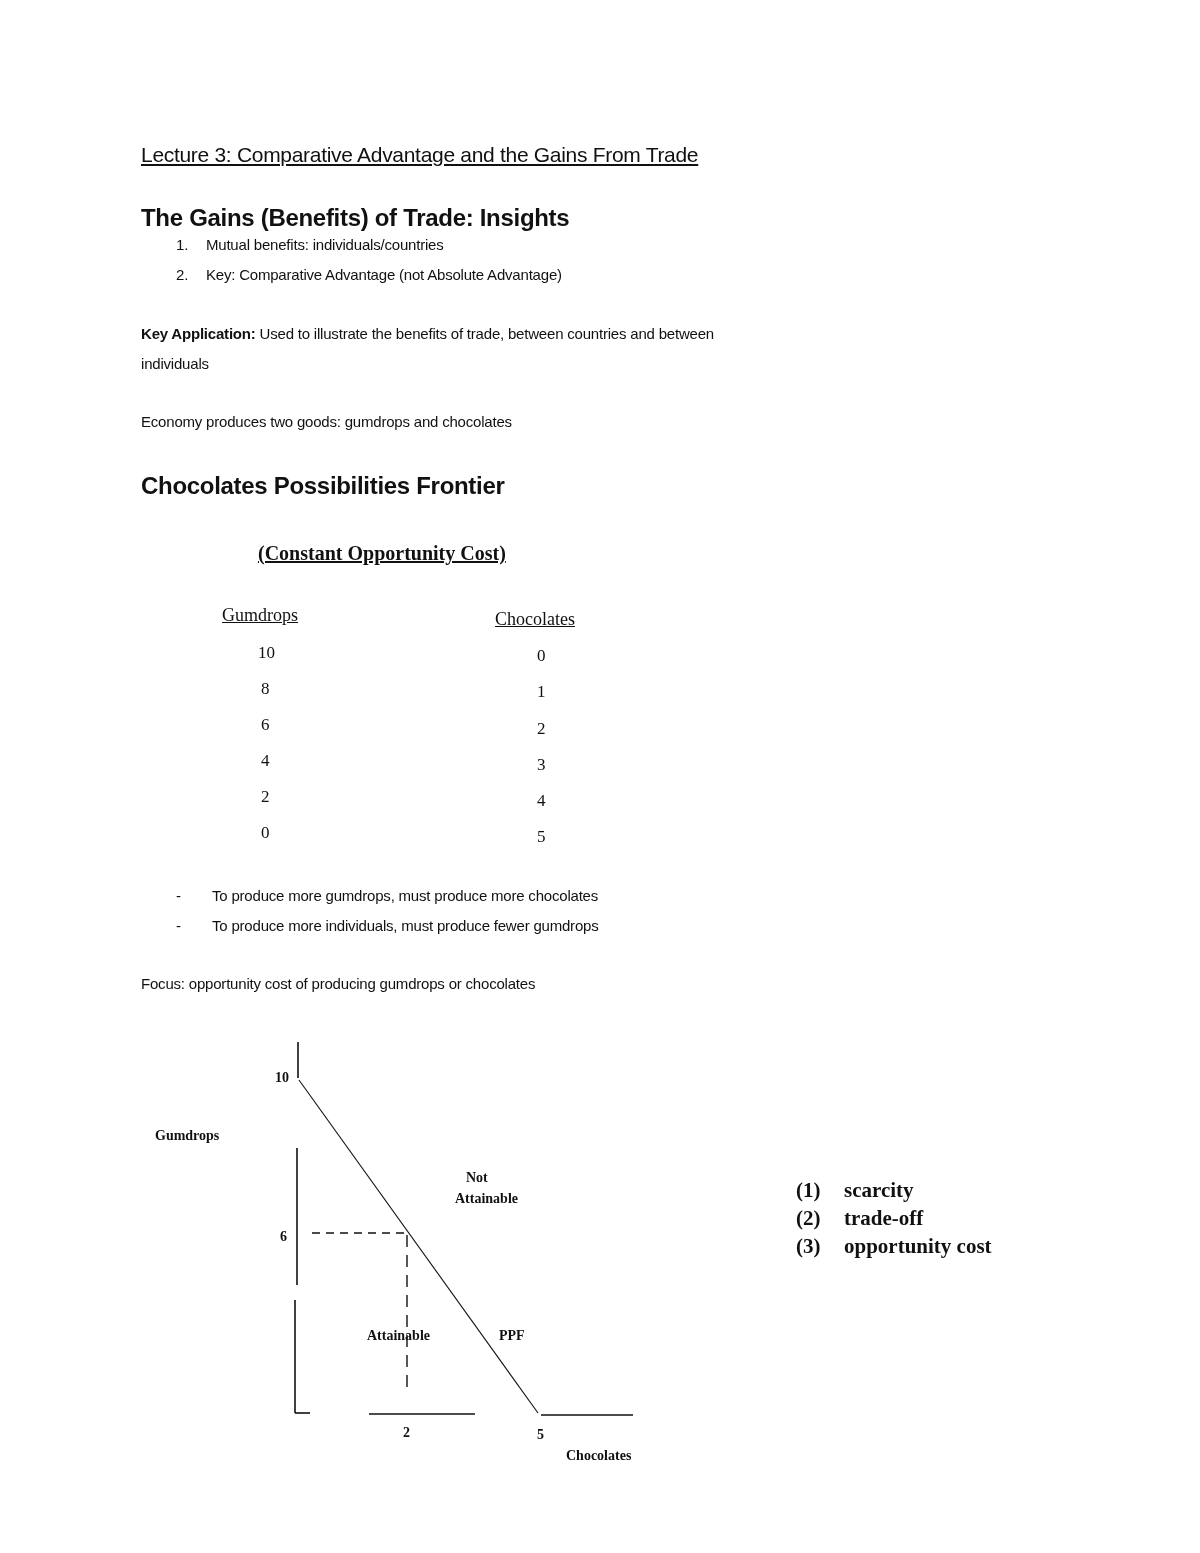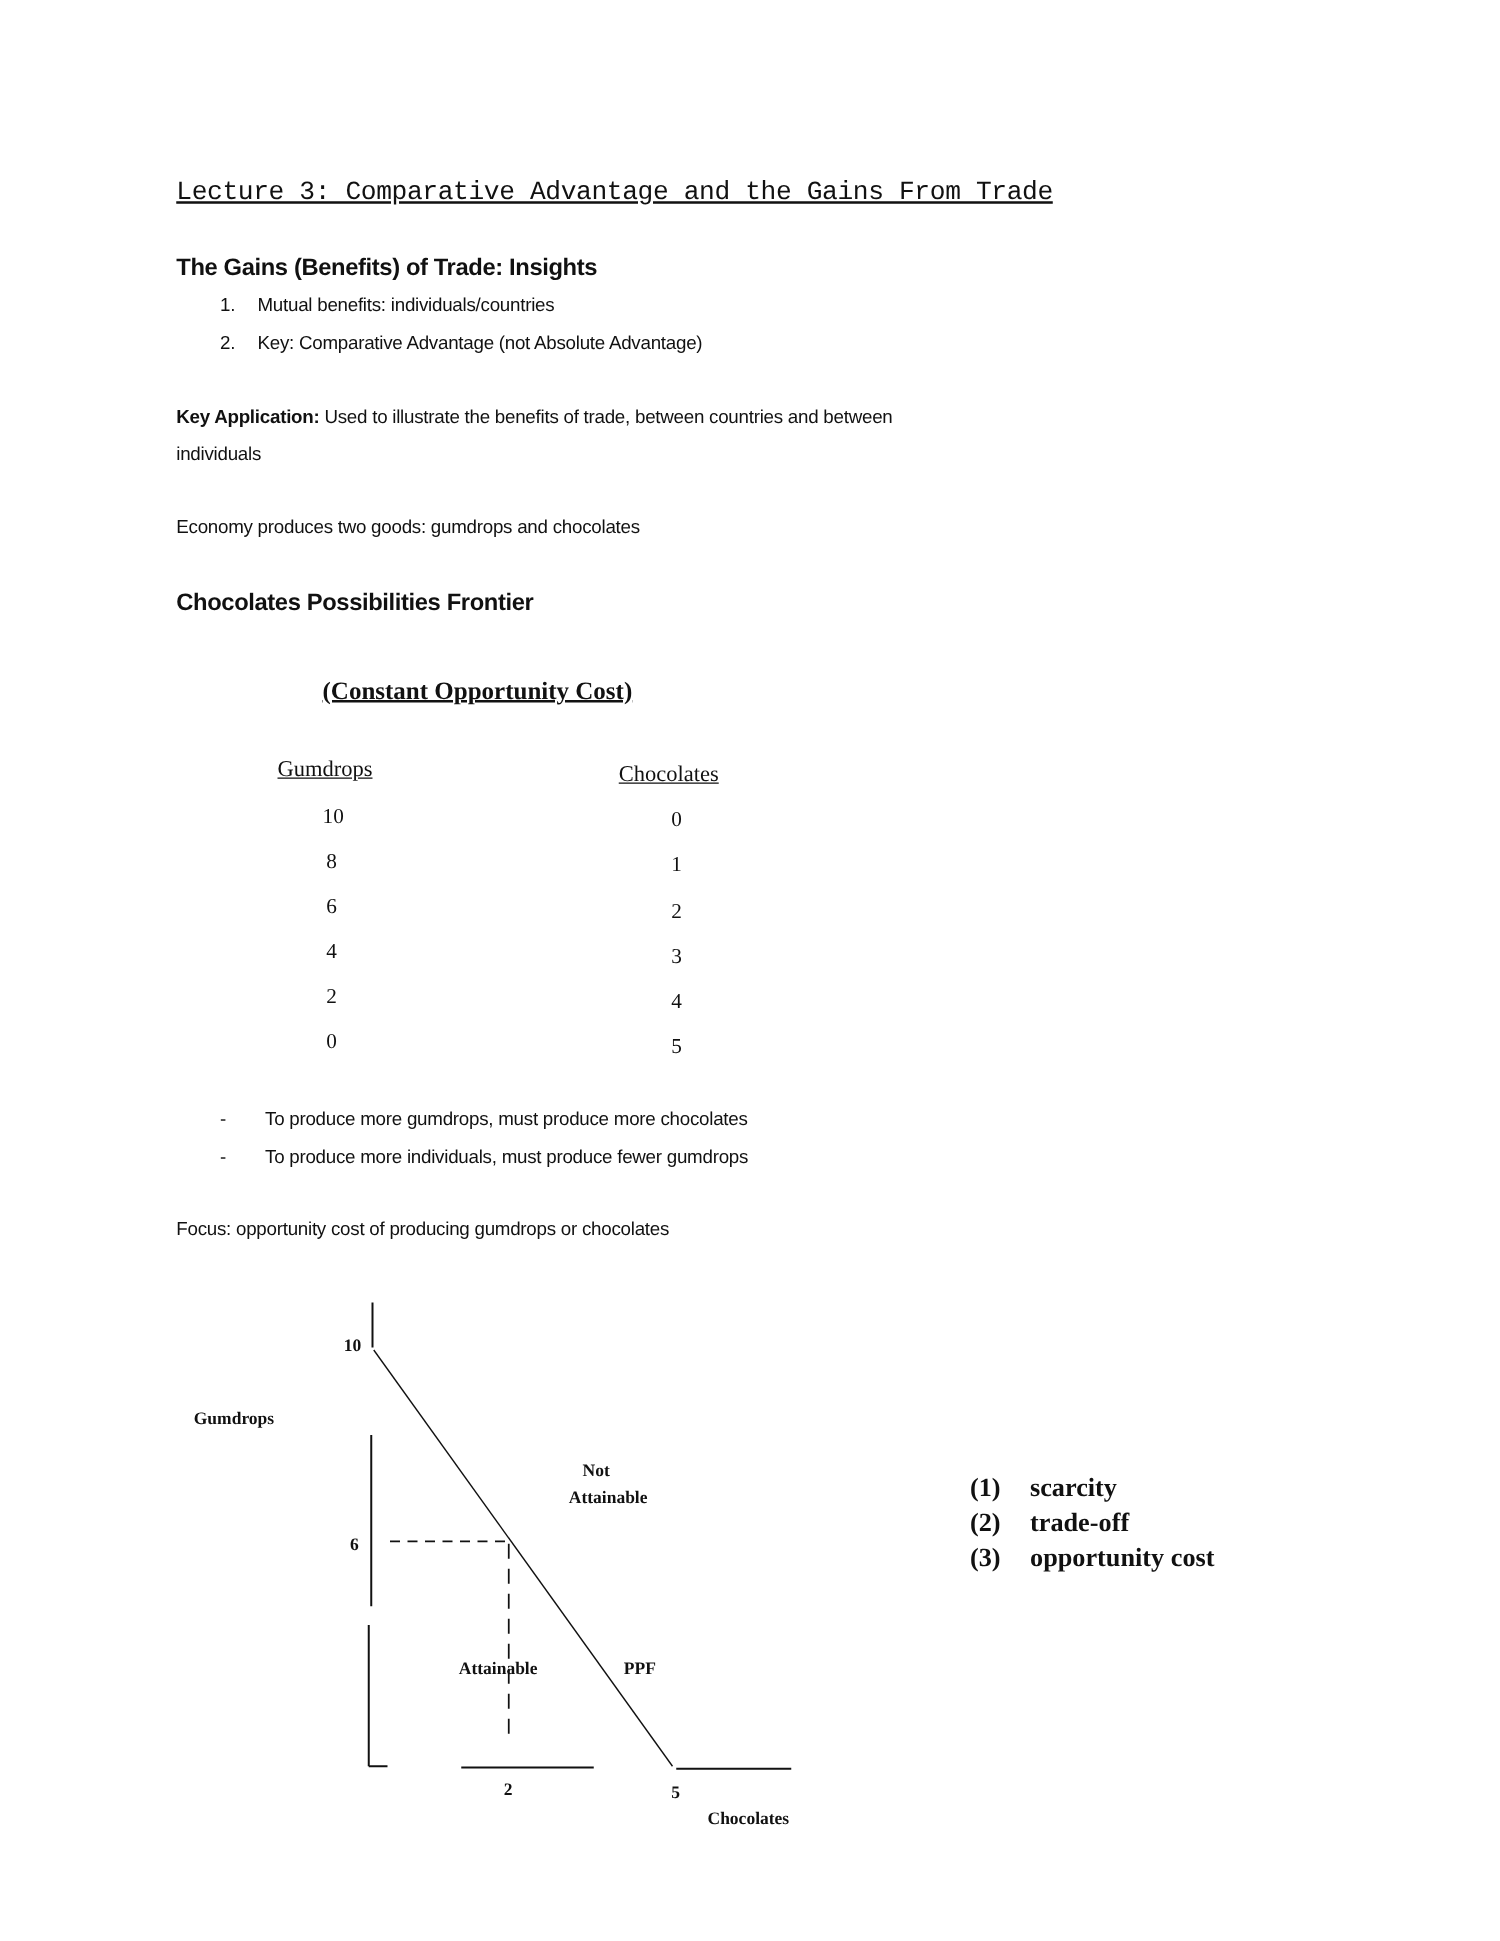--- a/index.html
+++ b/index.html
@@ -1,30 +1,30 @@
 <!DOCTYPE html>
 <html><head>
 <meta charset="utf-8">
 <style>
   html, body { margin: 0; padding: 0; background: #ffffff; }
   body { width: 1200px; height: 1553px; position: relative; overflow: hidden; color: #111; }
   .sans { font-family: "Liberation Sans", "DejaVu Sans", sans-serif; }
   .serif { font-family: "Liberation Serif", "DejaVu Serif", serif; }
   .abs { position: absolute; white-space: nowrap; }
-  .title { left: 141px; top: 143px; font-size: 21px; text-decoration: underline; letter-spacing: -0.3px; font-family: Liberation Mono, monospace; }
-  .h { font-size: 19px; font-weight: bold; letter-spacing: -0.3px; }
+  .title { left: 141px; top: 143px; font-size: 21px; text-decoration: underline; letter-spacing: -0.3px; }
+  .h { font-size: 24px; font-weight: bold; letter-spacing: -0.3px; }
   .p { font-size: 15px; letter-spacing: -0.2px; }
   .num { display: inline-block; width: 26px; }
   .dash { display: inline-block; width: 36px; }
   .tbl-title { left: 258px; top: 542px; font-size: 20px; font-weight: bold; }
   .tbl-title u { text-decoration: underline; }
   .col-h { font-size: 18px; text-decoration: underline; }
   .cell { font-size: 17px; }
   .gtxt { font-size: 14px; font-weight: bold; }
-  .list2 { font-size: 21px; font-weight: bold; line-height: 28px; }
+  .list2 { font-size: 21px; font-weight: bold; line-height: 28px; margin-left: 20px; }
   .list2 .n { display: inline-block; width: 48px; }
 </style>
 </head>
 <body>
 
 <div class="abs sans title">Lecture 3: Comparative Advantage and the Gains From Trade</div>
 
 <div class="abs sans h" style="left:141px; top:204px;">The Gains (Benefits) of Trade: Insights</div>
 
 <div class="abs sans p" style="left:176px; top:236px;">

